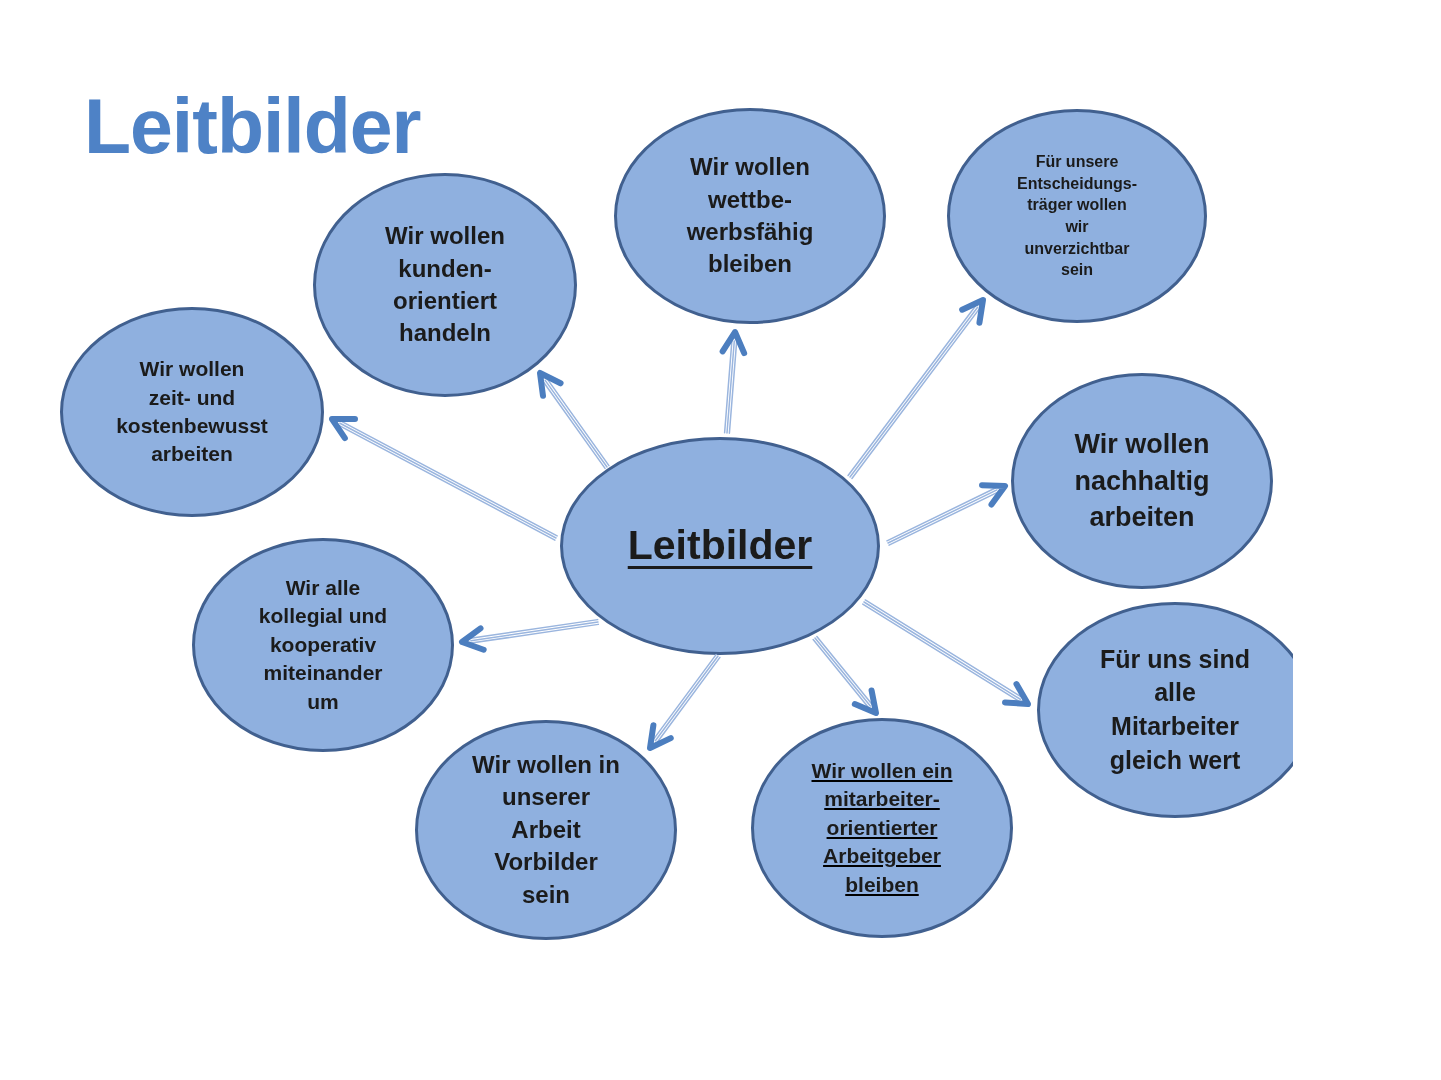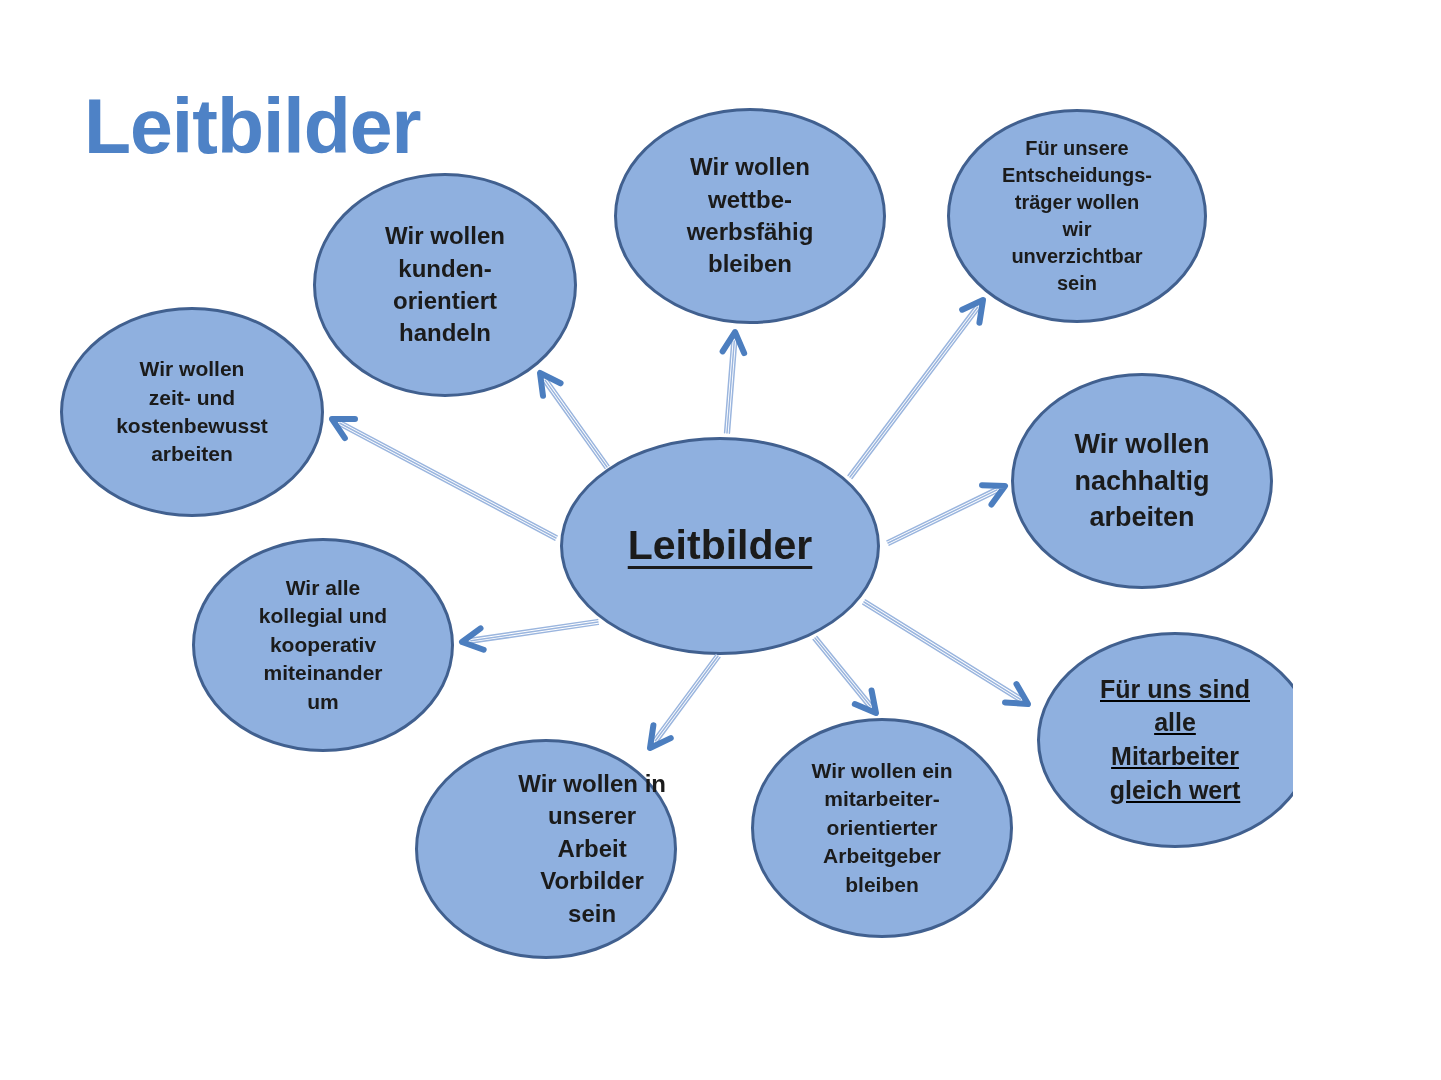--- a/index.html
+++ b/index.html
@@ -70,21 +70,21 @@
 orientiert
 handeln</div>
   </div>
       <div class="node" style="left: 614px; top: 108px; width: 272px; height: 216px;">
     <div class="node-label" style="font-size: 24px;">Wir wollen
 wettbe-
 werbsfähig
 bleiben</div>
   </div>
       <div class="node" style="left: 947px; top: 109px; width: 260px; height: 214px;">
-    <div class="node-label" style="font-size: 20px;">Für unsere
+    <div class="node-label" style="font-size: 16px;">Für unsere
 Entscheidungs-
 träger wollen
 wir
 unverzichtbar
 sein</div>
   </div>
       <div class="node" style="left: 60px; top: 307px; width: 264px; height: 210px;">
     <div class="node-label" style="font-size: 21px;">Wir wollen
 zeit- und
 kostenbewusst
@@ -95,35 +95,35 @@
 nachhaltig
 arbeiten</div>
   </div>
       <div class="node" style="left: 192px; top: 538px; width: 262px; height: 214px;">
     <div class="node-label" style="font-size: 21px;">Wir alle
 kollegial und
 kooperativ
 miteinander
 um</div>
   </div>
-      <div class="node" style="left: 415px; top: 739px; width: 262px; height: 220px; justify-content: flex-end;">
+      <div class="node" style="left: 415px; top: 720px; width: 262px; height: 220px;">
     <div class="node-label" style="font-size: 24px;">Wir wollen in
 unserer
 Arbeit
 Vorbilder
 sein</div>
   </div>
-      <div class="node" style="left: 751px; top: 718px; width: 262px; height: 220px;">
+      <div class="node" style="left: 751px; top: 718px; width: 262px; height: 220px; text-decoration: underline;">
     <div class="node-label" style="font-size: 21px;">Wir wollen ein
 mitarbeiter-
 orientierter
 Arbeitgeber
 bleiben</div>
   </div>
-      <div class="node" style="left: 1037px; top: 632px; width: 276px; height: 216px; text-decoration: underline;">
+      <div class="node" style="left: 1037px; top: 602px; width: 276px; height: 216px;">
     <div class="node-label" style="font-size: 25px;">Für uns sind
 alle
 Mitarbeiter
 gleich wert</div>
   </div>
       <svg class="connector-layer" viewBox="0 0 1441 1080" xmlns="http://www.w3.org/2000/svg">
         <g>
           <line x1="605.0456358548091" y1="468.3930042311467" x2="543.2694017216091" y2="381.72186977561233" stroke="#9AB5DE" stroke-width="1.5" stroke-linecap="round"></line>
           <line x1="607" y1="467" x2="545.2237658668" y2="380.32886554446566" stroke="#9AB5DE" stroke-width="1.5" stroke-linecap="round"></line>
           <line x1="608.9543641451909" y1="465.6069957688533" x2="547.1781300119909" y2="378.935861313319" stroke="#9AB5DE" stroke-width="1.5" stroke-linecap="round"></line>

